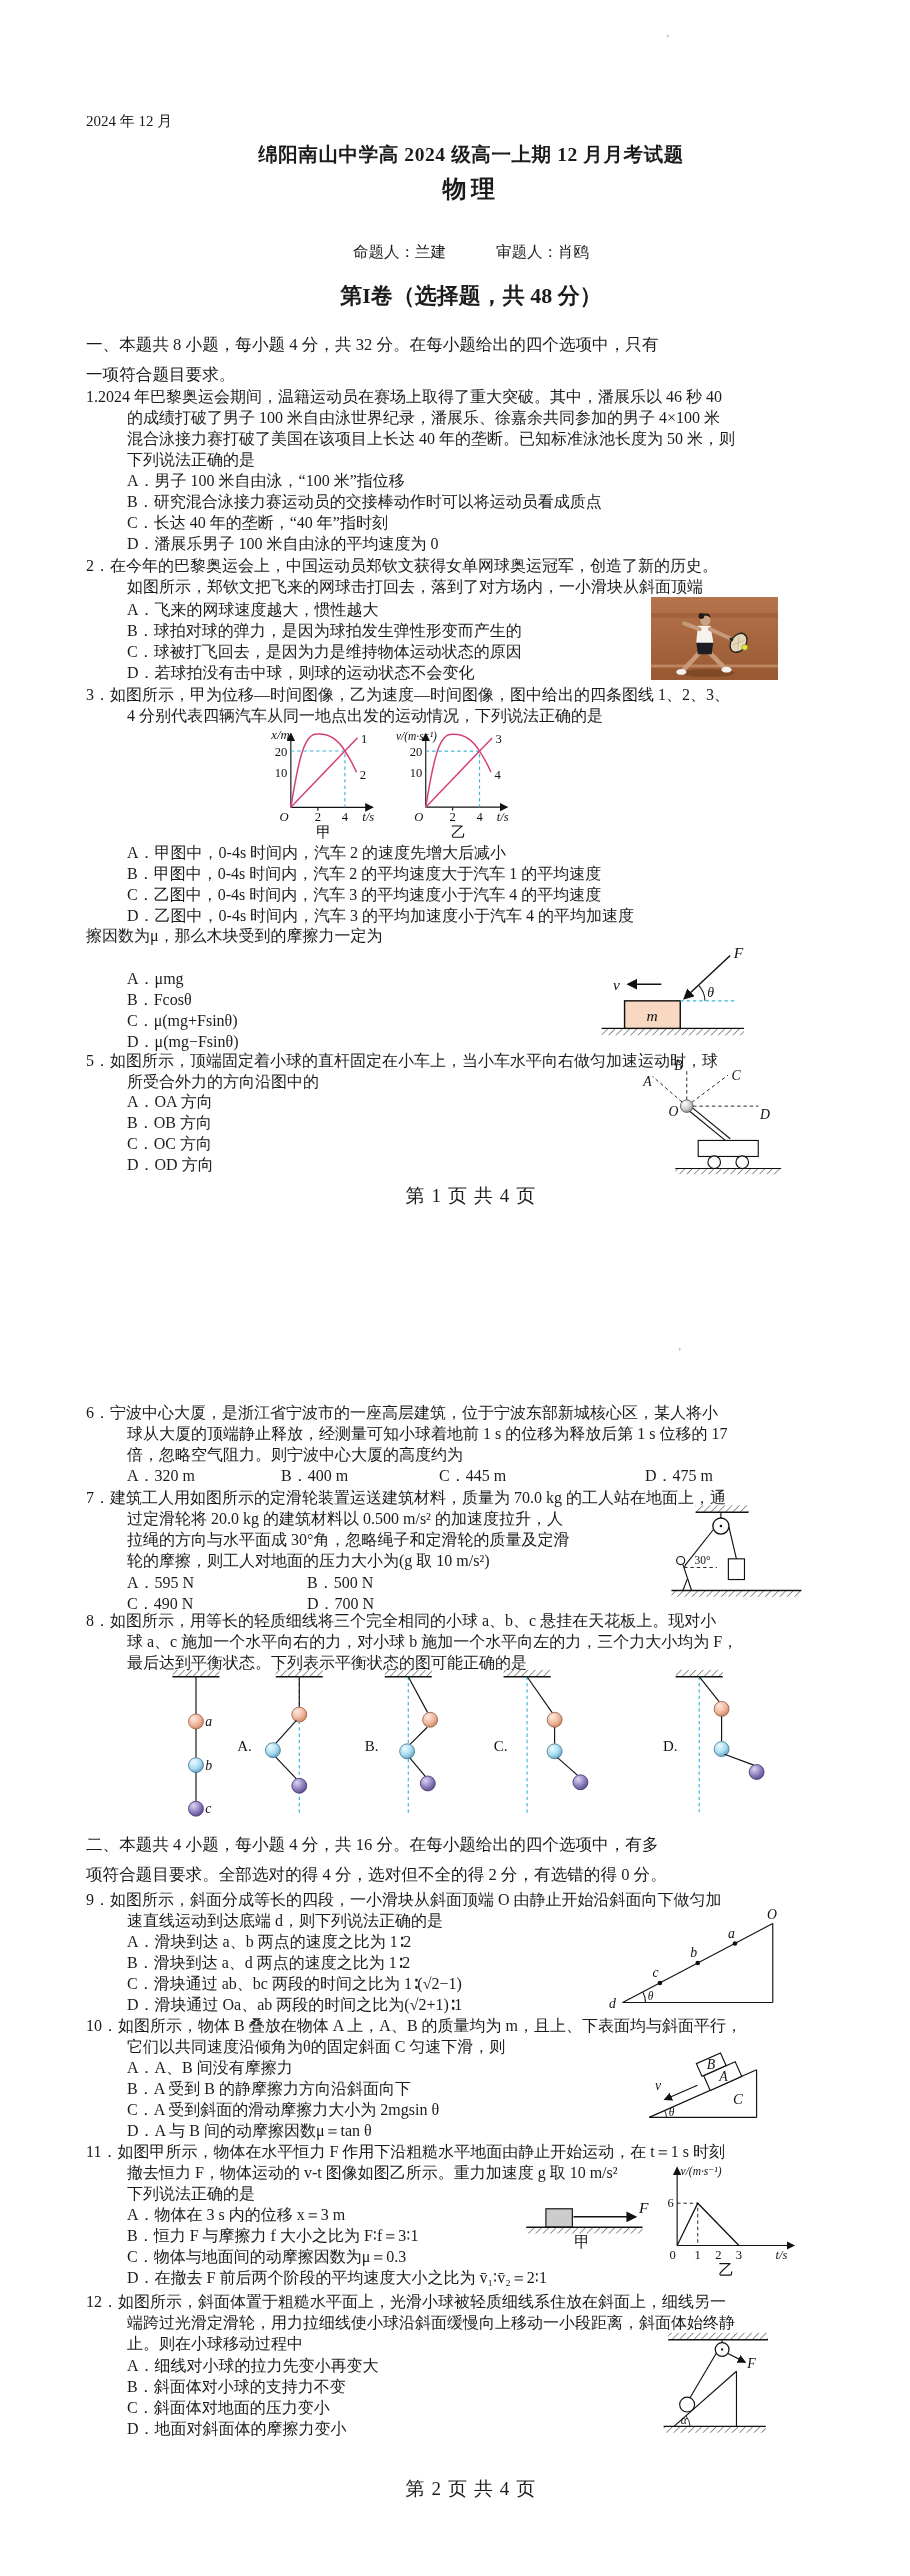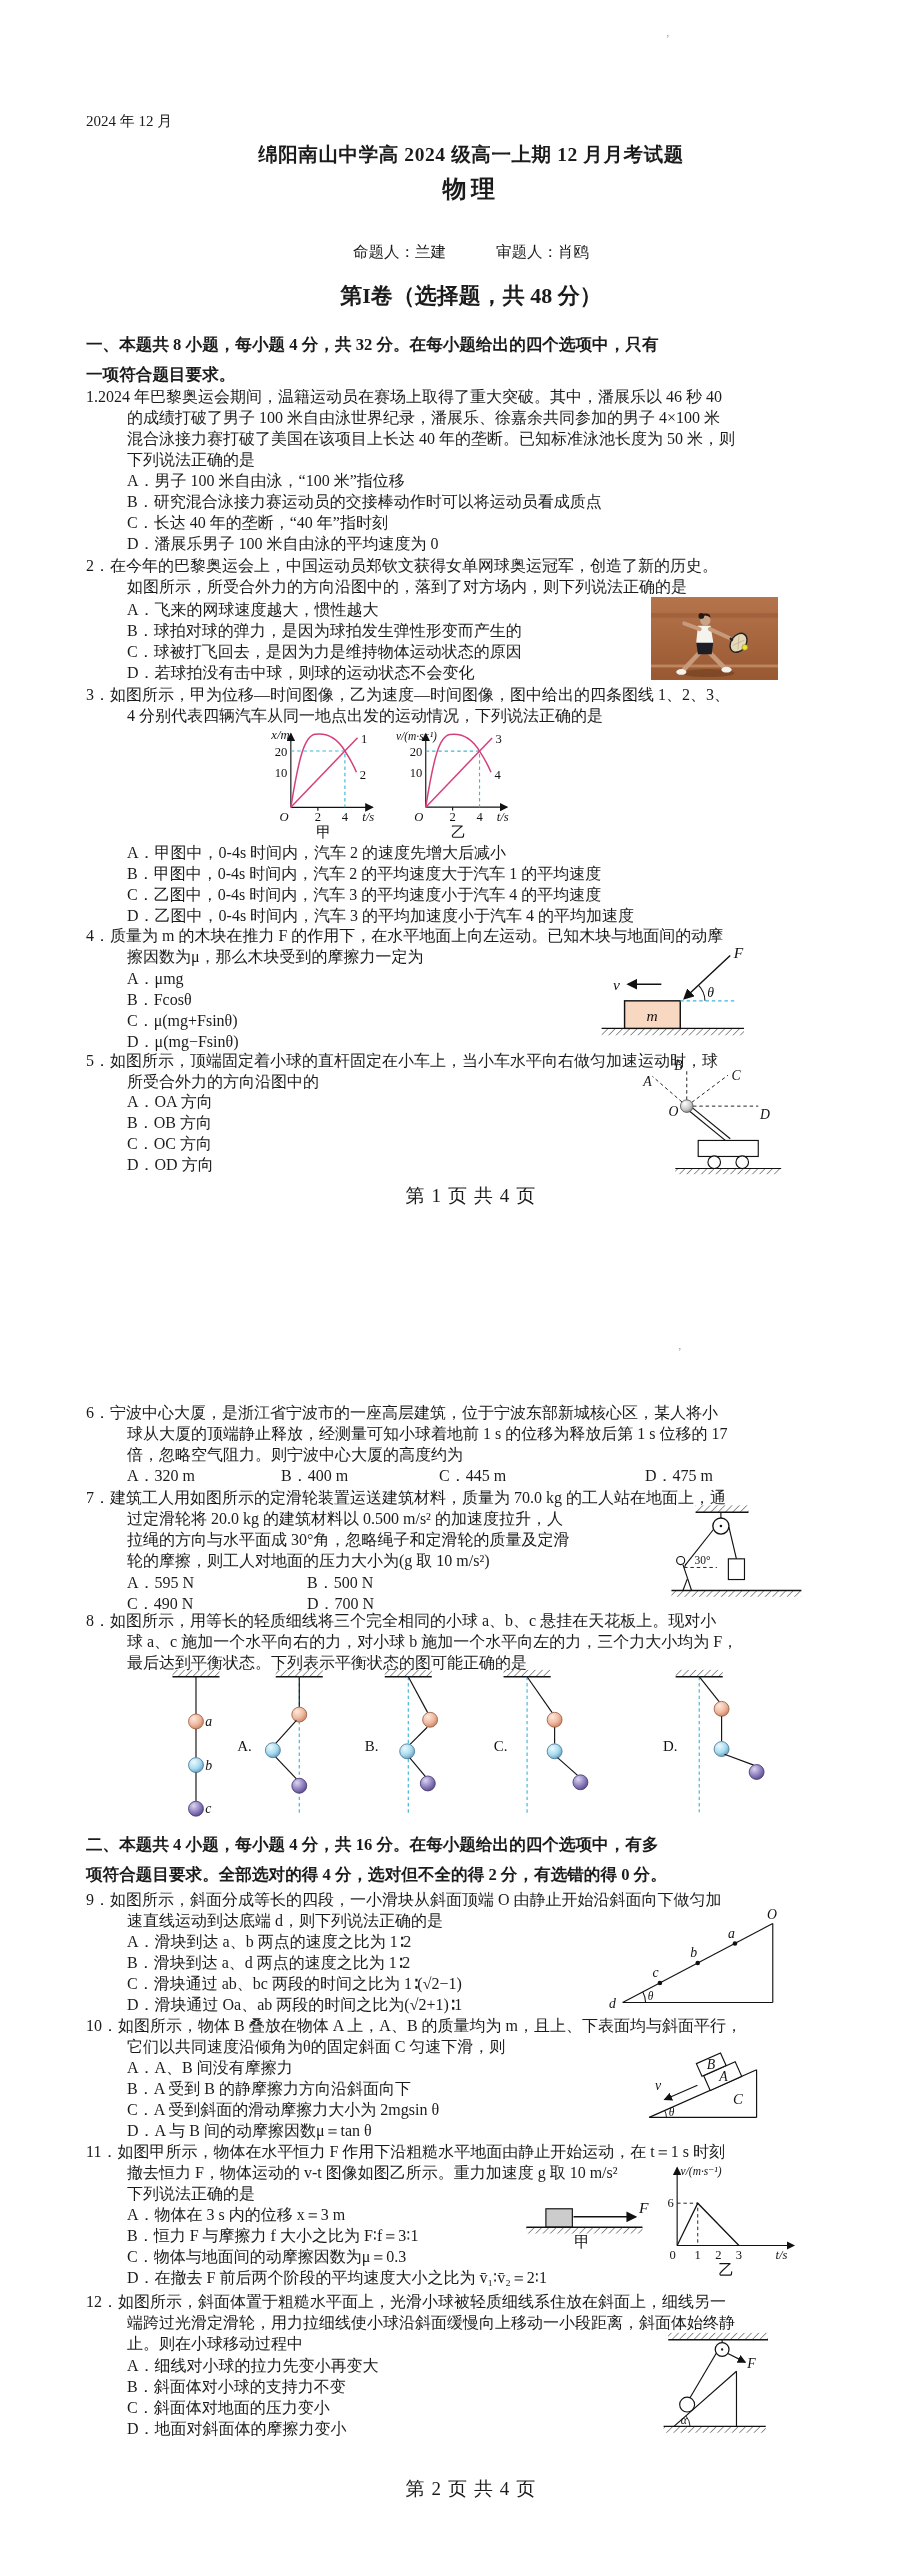--- a/index.html
+++ b/index.html
@@ -6,21 +6,21 @@
   .page{position:relative;width:910px;height:2576px;background:#ffffff;overflow:hidden;
         font-family:"Liberation Serif","DejaVu Serif",serif;color:#1b1b1b;}
   .abs{position:absolute;white-space:nowrap;}
   .ctr{position:absolute;left:16px;width:910px;text-align:center;white-space:nowrap;}
   .date{font-size:15px;}
   .title{font-size:19.5px;font-weight:bold;letter-spacing:0.6px;}
   .subject{font-size:24px;font-weight:bold;letter-spacing:4.6px;}
   .authors{font-size:15.5px;}
   .authors span{display:inline-block;margin:0 23px;}
   .part{font-size:22px;font-weight:bold;}
-  .secintro{font-size:16.6px;font-weight:bold;line-height:30px;}
+  .secintro{font-size:16.6px;font-weight:normal;line-height:30px;}
   .q{position:absolute;font-size:16px;line-height:21px;white-space:nowrap;}
   .stem div:not(:first-child){padding-left:41px;}
   .opts div{padding-left:41px;}
   .footer{font-size:19px;letter-spacing:1.1px;}
   .stray{font-size:10.3px;color:#888;}
   .optspan{position:absolute;white-space:nowrap;}
   
   svg{position:absolute;overflow:visible;}
   .axis{stroke:#111;stroke-width:2;fill:none;}
   .curve{stroke:#d4407c;stroke-width:2.6;fill:none;}
@@ -96,21 +96,21 @@
     </div>
   <div class="q opts" style="left:86px;top:470px">
       <div>A．男子 100 米自由泳，“100 米”指位移</div>
       <div>B．研究混合泳接力赛运动员的交接棒动作时可以将运动员看成质点</div>
       <div>C．长达 40 年的垄断，“40 年”指时刻</div>
       <div>D．潘展乐男子 100 米自由泳的平均速度为 0</div>
     </div>
 
   <div class="q stem" style="left:86px;top:555px">
       <div>2．在今年的巴黎奥运会上，中国运动员郑钦文获得女单网球奥运冠军，创造了新的历史。</div>
-      <div>如图所示，所受合外力的方向沿图中的，落到了对方场内，则下列说法正确的是</div>
+      <div>如图所示，郑钦文把飞来的网球击打回去，落到了对方场内，一小滑块从斜面顶端</div>
     </div>
   <div class="q opts" style="left:86px;top:599px">
       <div>A．飞来的网球速度越大，惯性越大</div>
       <div>B．球拍对球的弹力，是因为球拍发生弹性形变而产生的</div>
       <div>C．球被打飞回去，是因为力是维持物体运动状态的原因</div>
       <div>D．若球拍没有击中球，则球的运动状态不会变化</div>
     </div>
 
   <svg style="left:651px;top:597px" width="127" height="83" viewBox="0 0 222 145">
     <rect x="0" y="0" width="222" height="145" fill="url(#gclay)"></rect>
@@ -183,21 +183,20 @@
   </svg>
 
   <div class="q opts" style="left:86px;top:842px">
       <div>A．甲图中，0-4s 时间内，汽车 2 的速度先增大后减小</div>
       <div>B．甲图中，0-4s 时间内，汽车 2 的平均速度大于汽车 1 的平均速度</div>
       <div>C．乙图中，0-4s 时间内，汽车 3 的平均速度小于汽车 4 的平均速度</div>
       <div>D．乙图中，0-4s 时间内，汽车 3 的平均加速度小于汽车 4 的平均加速度</div>
     </div>
 
   <div class="q stem" style="left:86px;top:925px">
-      <div>4．质量为 m 的木块在推力 F 的作用下，在水平地面上向左运动。已知木块与地面间的动摩</div>
       <div>擦因数为μ，那么木块受到的摩擦力一定为</div>
     </div>
   <div class="q opts" style="left:86px;top:968px">
       <div>A．μmg</div>
       <div>B．Fcosθ</div>
       <div>C．μ(mg+Fsinθ)</div>
       <div>D．μ(mg−Fsinθ)</div>
     </div>
 
   <svg style="left:597px;top:944px" width="178" height="93" viewBox="0 0 310 162">

